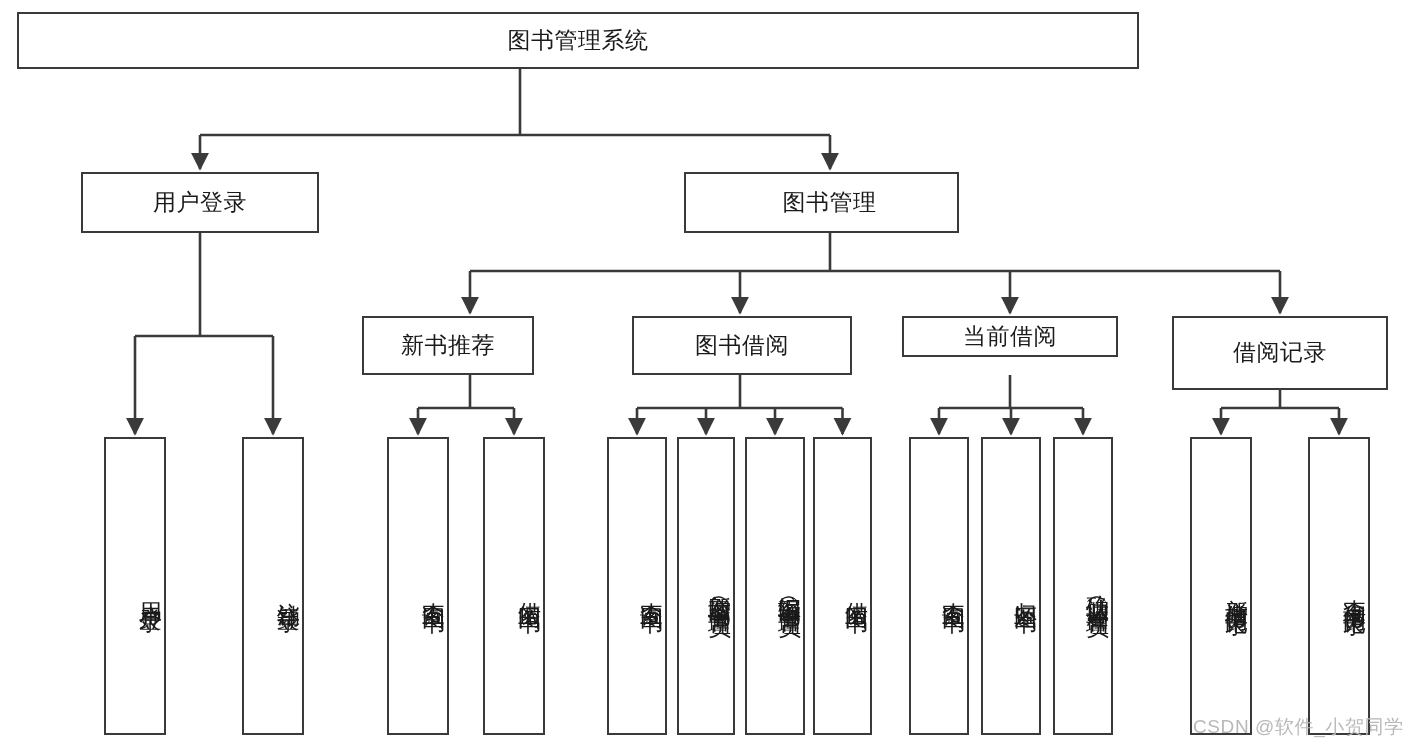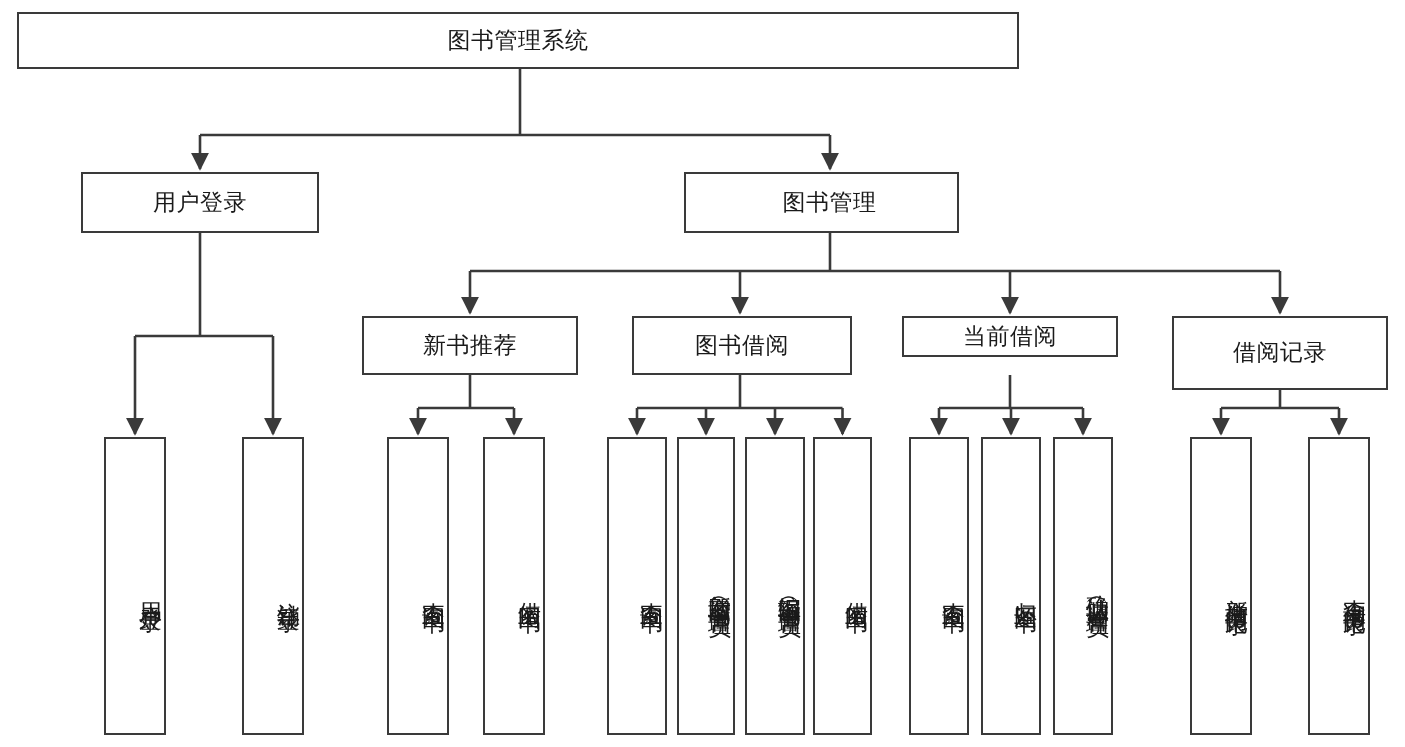--- a/index.html
+++ b/index.html
@@ -108,30 +108,30 @@
         <line x1="1011" y1="408" x2="1011" y2="434" marker-end="url(#arrow)"></line>
         <line x1="1083" y1="408" x2="1083" y2="434" marker-end="url(#arrow)"></line>
         <line x1="1280" y1="375" x2="1280" y2="408"></line>
         <line x1="1221" y1="408" x2="1339" y2="408"></line>
         <line x1="1221" y1="408" x2="1221" y2="434" marker-end="url(#arrow)"></line>
         <line x1="1339" y1="408" x2="1339" y2="434" marker-end="url(#arrow)"></line>
       </g>
   </svg>
 
   <div id="nodes">
-      <div class="node h" style="left: 17px; top: 12px; width: 1002px; height: 57px;">
+      <div class="node h" style="left: 17px; top: 12px; width: 1122px; height: 57px;">
         <span>图书管理系统</span>
       </div>
       <div class="node h" style="left: 81px; top: 172px; width: 238px; height: 61px;">
         <span>用户登录</span>
       </div>
       <div class="node h" style="left: 684px; top: 172px; width: 275px; height: 61px; padding-left: 16px;">
         <span>图书管理</span>
       </div>
-      <div class="node h" style="left: 362px; top: 316px; width: 216px; height: 59px;">
+      <div class="node h" style="left: 362px; top: 316px; width: 172px; height: 59px;">
         <span>新书推荐</span>
       </div>
       <div class="node h" style="left: 632px; top: 316px; width: 220px; height: 59px;">
         <span>图书借阅</span>
       </div>
       <div class="node h" style="left: 902px; top: 316px; width: 216px; height: 41px;">
         <span>当前借阅</span>
       </div>
       <div class="node h" style="left: 1172px; top: 316px; width: 216px; height: 74px;">
         <span>借阅记录</span>
@@ -170,14 +170,15 @@
         <span class="vtxt">确认归还（管理员）</span>
       </div>
       <div class="node leaf" style="left: 1190px; top: 437px; width: 62px; height: 298px;">
         <span class="vtxt">新增借阅记录</span>
       </div>
       <div class="node leaf" style="left: 1308px; top: 437px; width: 62px; height: 298px;">
         <span class="vtxt">查询借阅记录</span>
       </div>
     </div>
 
+  <div class="watermark" style="left: 1193px; top: 714px;">CSDN @软件_小贺同学</div>
 
 </div>
 
 </body></html>

